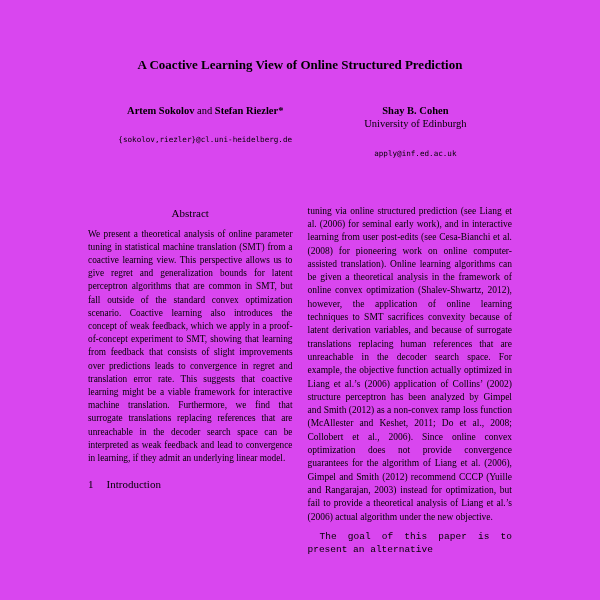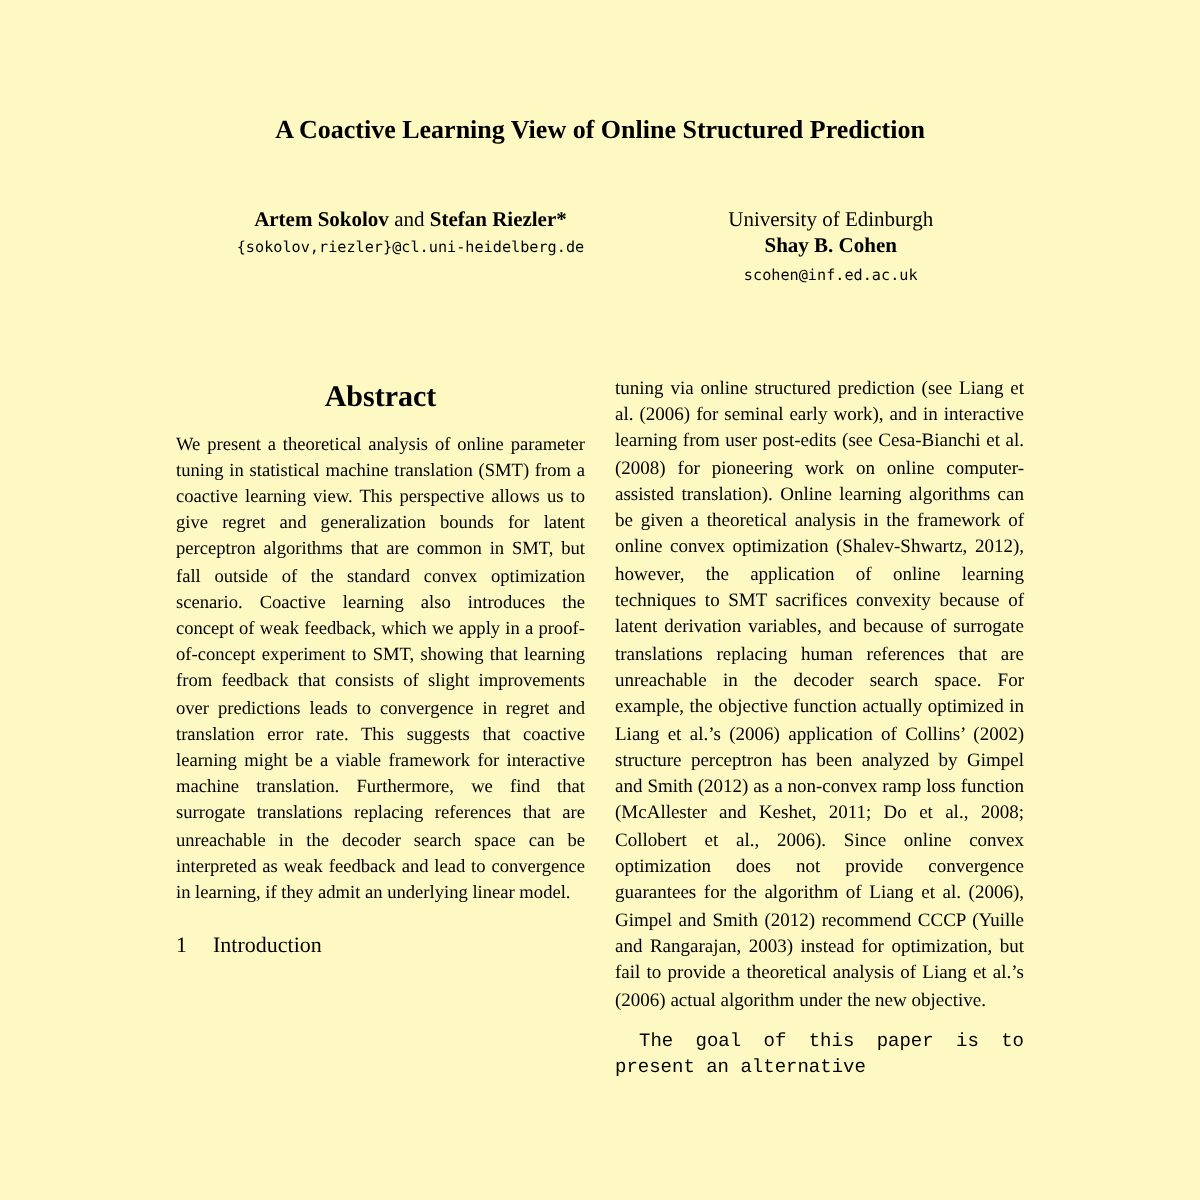--- a/index.html
+++ b/index.html
@@ -4,21 +4,21 @@
 <style>
   html, body {
     margin: 0;
     padding: 0;
     background: #ffffff;
   }
   .page {
     position: relative;
     width: 600px;
     height: 600px;
-    background: #fef9c3;
+    background: #d946ef;
     overflow: hidden;
     box-sizing: border-box;
     padding: 56px 88px 0 88px;
     font-family: "Liberation Serif", "DejaVu Serif", serif;
     color: #000000;
   }
   .title {
     margin: 0 0 30px 0;
     text-align: center;
     font-size: 13px;
@@ -34,35 +34,35 @@
     text-align: center;
     font-size: 10.5px;
     line-height: 1.3;
   }
   .author.left  { flex: 0 0 54%; }
   .author.right { flex: 0 0 44%; }
   .author .bold { font-weight: bold; }
   .author .email {
     font-family: "DejaVu Sans Mono", "Liberation Mono", monospace;
     font-size: 7.6px;
-    margin-top: 2px;
+    margin-top: 18px;
     letter-spacing: 0;
   }
   .columns {
     display: flex;
     gap: 15px;
   }
   .col {
     flex: 1 1 0;
     min-width: 0;
   }
   .abstract-heading {
     text-align: center;
-    font-weight: bold;
-    font-size: 15px;
+    font-weight: normal;
+    font-size: 11px;
     margin: 2px 0 9px 0;
   }
   .abstract-text {
     margin: 0;
     font-size: 9.3px;
     line-height: 1.42;
     text-align: justify;
     font-family: Liberation Serif, serif;
   }
   .section-heading {
@@ -95,25 +95,25 @@
   <div class="authors">
     <div class="author left">
       <div>
         <span class="bold">Artem Sokolov</span>
         <span>and</span>
         <span class="bold">Stefan Riezler*</span>
       </div>
       <div class="email">{sokolov,riezler}@cl.uni-heidelberg.de</div>
     </div>
     <div class="author right">
-      <div>University of Edinburgh</div>
       <div>
         <span class="bold">Shay B. Cohen</span>
       </div>
-      <div class="email">scohen@inf.ed.ac.uk</div>
+      <div>University of Edinburgh</div>
+      <div class="email">apply@inf.ed.ac.uk</div>
     </div>
   </div>
 
   <div class="columns">
 
     <div class="col">
       <div class="abstract-heading">Abstract</div>
       <p class="abstract-text">We present a theoretical analysis of online parameter tuning in statistical machine translation (SMT) from a coactive learning view. This perspective allows us to give regret and generalization bounds for latent perceptron algorithms that are common in SMT, but fall outside of the standard convex optimization scenario. Coactive learning also introduces the concept of weak feedback, which we apply in a proof-of-concept experiment to SMT, showing that learning from feedback that consists of slight improvements over predictions leads to convergence in regret and translation error rate. This suggests that coactive learning might be a viable framework for interactive machine translation. Furthermore, we find that surrogate translations replacing references that are unreachable in the decoder search space can be interpreted as weak feedback and lead to convergence in learning, if they admit an underlying linear model.</p>
       <div class="section-heading">
         <span class="sec-num">1</span><span class="sec-title">Introduction</span>

